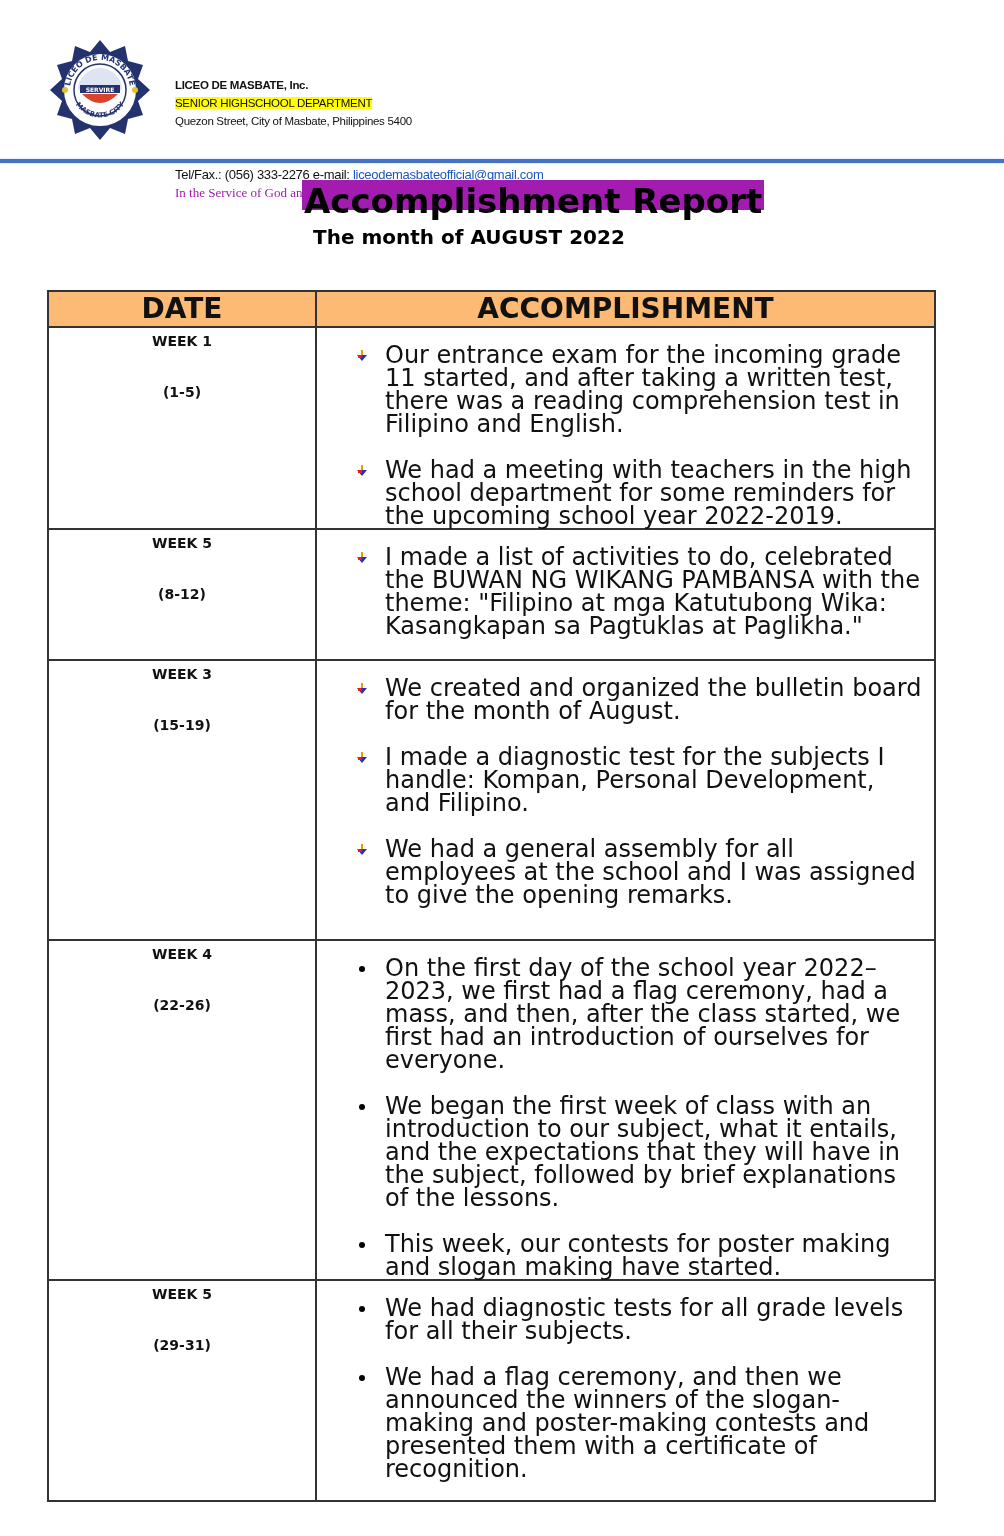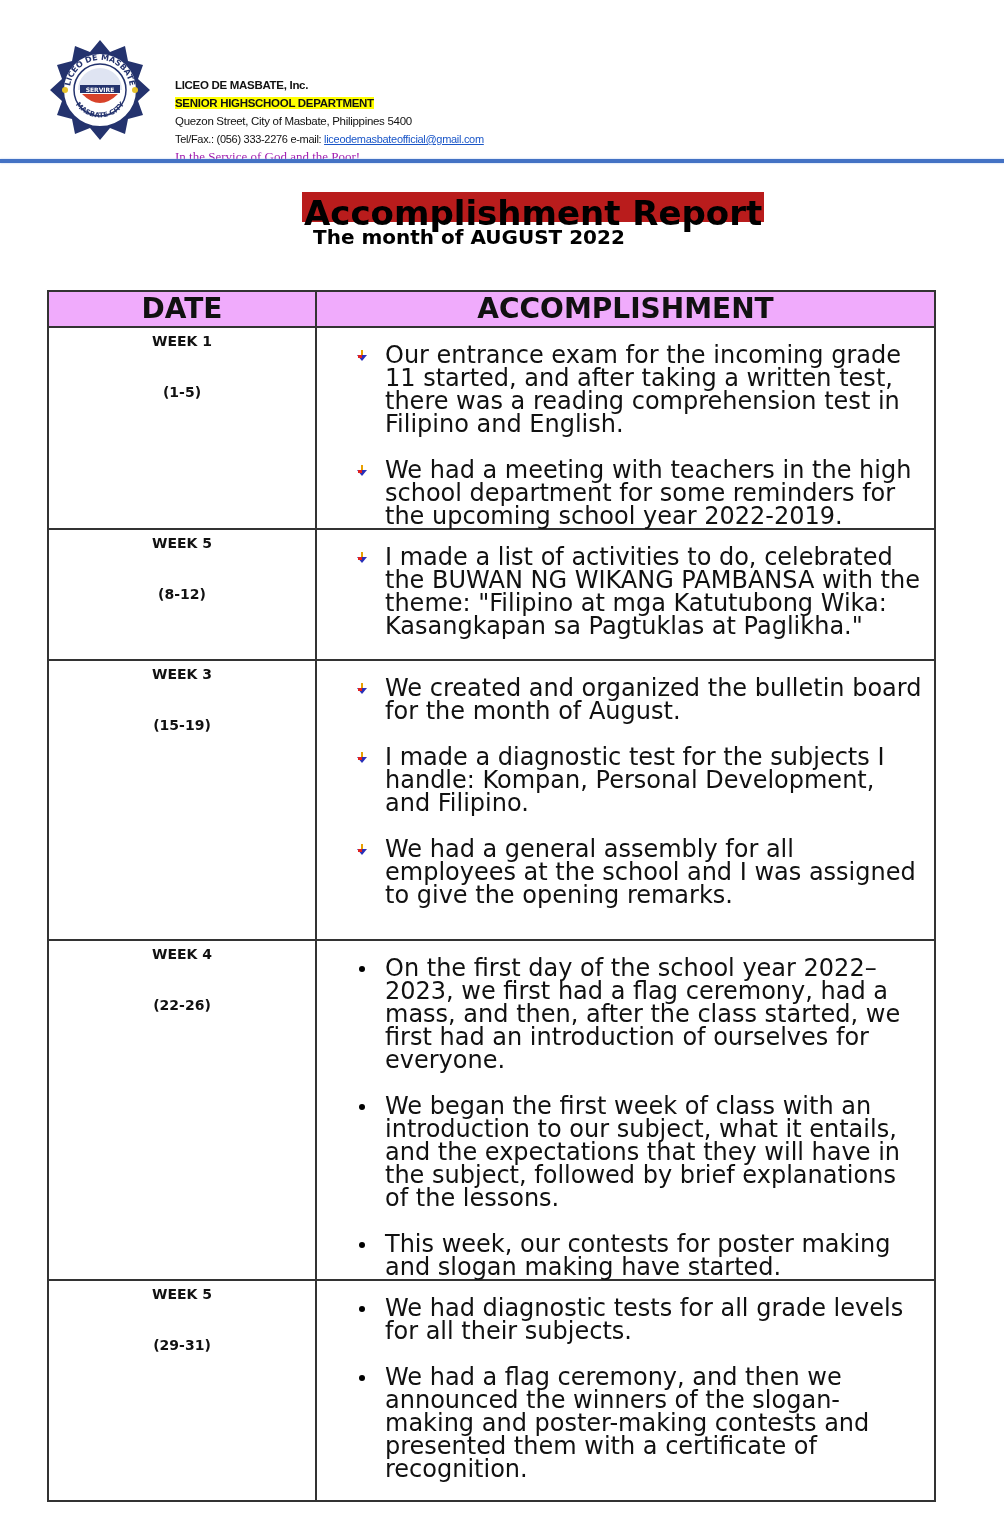--- a/index.html
+++ b/index.html
@@ -2,34 +2,34 @@
 <html><head>
   <meta charset="utf-8">
   <style>
     html, body { margin: 0; padding: 0; background: #ffffff; }
     body { width: 1004px; height: 1536px; position: relative; overflow: hidden; font-family: "DejaVu Sans", sans-serif; color: #111; }
 
     .header { position: absolute; left: 0; top: 0; width: 1004px; height: 170px; }
     .logo { position: absolute; left: 48px; top: 38px; width: 104px; height: 104px; }
     .letterhead { position: absolute; left: 175px; top: 76px; font-family: "Liberation Sans", sans-serif; font-size: 12px; line-height: 18px; color: #111; }
     .lh-name { font-weight: bold; font-size: 11.5px; letter-spacing: -0.3px; }
-    .lh-dept { font-weight: bold; font-size: 11.5px; background: #ffff00; letter-spacing: -0.3px; }
+    .lh-dept { font-weight: normal; font-size: 11.5px; background: #ffff00; letter-spacing: -0.3px; }
     .lh-addr { font-size: 11.5px; letter-spacing: -0.3px; }
-    .lh-tel { font-size: 11px; letter-spacing: -0.3px; }
+    .lh-tel { font-size: 13px; letter-spacing: -0.3px; margin-top: 36px; }
     .lh-email { color: #1a56c8; text-decoration: underline; }
     .lh-motto { color: #a21caf; font-family: Liberation Serif, serif; font-size: 13px; }
     .rule { position: absolute; left: 0; top: 159px; width: 1004px; height: 4px; background: #4472c4; box-shadow: 0 0 2px #a9c1ea; }
 
     .title-block { position: absolute; left: 0; top: 178px; width: 1004px; }
-    .title { position: absolute; left: 302px; top: 14px; height: 30px; padding: 0 2px; background: #b91c1c; font-family: "DejaVu Sans", sans-serif; font-weight: bold; font-size: 34px; line-height: 42px; color: #000; white-space: nowrap; }
+    .title { position: absolute; left: 302px; top: 2px; height: 30px; padding: 0 2px; background: #a21caf; font-family: "DejaVu Sans", sans-serif; font-weight: bold; font-size: 34px; line-height: 42px; color: #000; white-space: nowrap; }
     .subtitle { position: absolute; left: 313px; top: 44px; font-weight: bold; font-size: 20px; line-height: 30px; color: #000; white-space: nowrap; }
 
     table.report { position: absolute; left: 47px; top: 290px; width: 887px; border-collapse: collapse; table-layout: fixed; }
     table.report th, table.report td { border: 2px solid #333; padding: 0; vertical-align: top; }
-    table.report th { background: #f0abfc; font-size: 28px; font-weight: bold; height: 34px; line-height: 34px; text-align: center; }
+    table.report th { background: #fdba74; font-size: 28px; font-weight: bold; height: 34px; line-height: 34px; text-align: center; }
     col.c-date { width: 268px; }
     col.c-acc { width: 619px; }
     .date-cell { text-align: center; font-weight: bold; font-size: 14px; line-height: 27px; padding-top: 2px; }
     .date-cell .range { display: block; margin-top: 24px; }
     .acc-cell { font-size: 24px; line-height: 23px; padding: 16px 8px 0 0 !important; }
     ul.items { list-style: none; margin: 0; padding: 0 0 0 68px; }
     ul.items li { position: relative; margin-bottom: 23px; }
     ul.items li:last-child { margin-bottom: 0; }
     .bullet { position: absolute; left: -30px; top: 0; width: 14px; height: 23px; }
     .bullet.dot::before { content: ""; position: absolute; left: 4px; top: 9px; width: 6px; height: 6px; border-radius: 50%; background: #000; }

